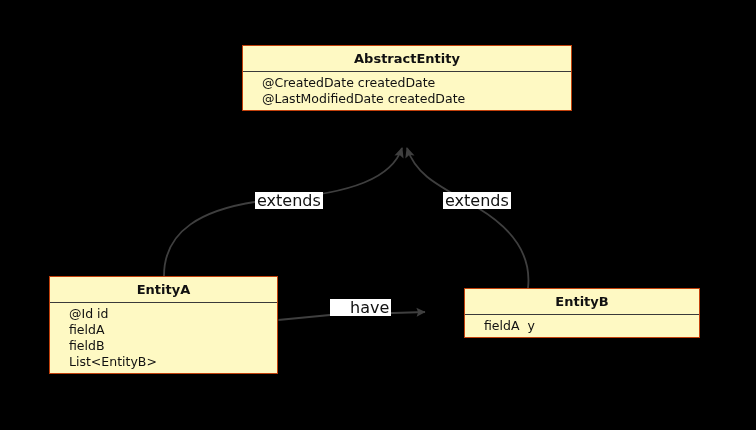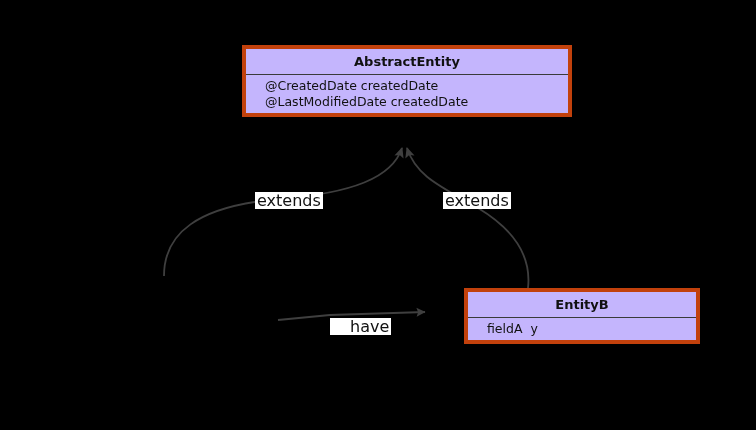--- a/index.html
+++ b/index.html
@@ -23,22 +23,22 @@
     left: 0;
     top: 0;
     width: 756px;
     height: 430px;
     pointer-events: none;
   }
 
   
   .uml-class {
     position: absolute;
-    background: #c4b5fd;
-    border: 4px solid #c2410c;
+    background: #fef9c3;
+    border: 1px solid #c2410c;
     box-sizing: border-box;
     box-shadow: 1px 1px 0 rgba(0,0,0,0.45);
   }
   .uml-title {
     text-align: center;
     font-weight: bold;
     font-size: 13px;
     color: #111111;
     padding: 5px 6px 5px 6px;
     line-height: 15px;
@@ -101,28 +101,38 @@
 
   <div class="uml-class" style="left:242px; top:45px; width:330px;">
     <div class="uml-title">AbstractEntity</div>
     <div class="uml-sep"></div>
     <div class="uml-attrs">
       <div class="uml-attr">@CreatedDate createdDate</div>
       <div class="uml-attr">@LastModifiedDate createdDate</div>
     </div>
   </div>
 
+  <div class="uml-class" style="left:49px; top:276px; width:229px;">
+    <div class="uml-title">EntityA</div>
+    <div class="uml-sep"></div>
+    <div class="uml-attrs">
+      <div class="uml-attr">@Id id</div>
+      <div class="uml-attr">fieldA</div>
+      <div class="uml-attr">fieldB</div>
+      <div class="uml-attr">List&lt;EntityB&gt;</div>
+    </div>
+  </div>
 
   <div class="uml-class" style="left:464px; top:288px; width:236px;">
     <div class="uml-title">EntityB</div>
     <div class="uml-sep"></div>
     <div class="uml-attrs">
       <div class="uml-attr">fieldA  y</div>
     </div>
   </div>
 
   <div class="edge-label" style="left:255px; top:192px;">extends</div>
 
   <div class="edge-label" style="left:443px; top:192px;">extends</div>
 
-  <div class="edge-label" style="left:330px; top:318px;padding-left:20px;">have</div>
+  <div class="edge-label" style="left:330px; top:299px;padding-left:20px;">have</div>
 
 </div>
 
 </body></html>

